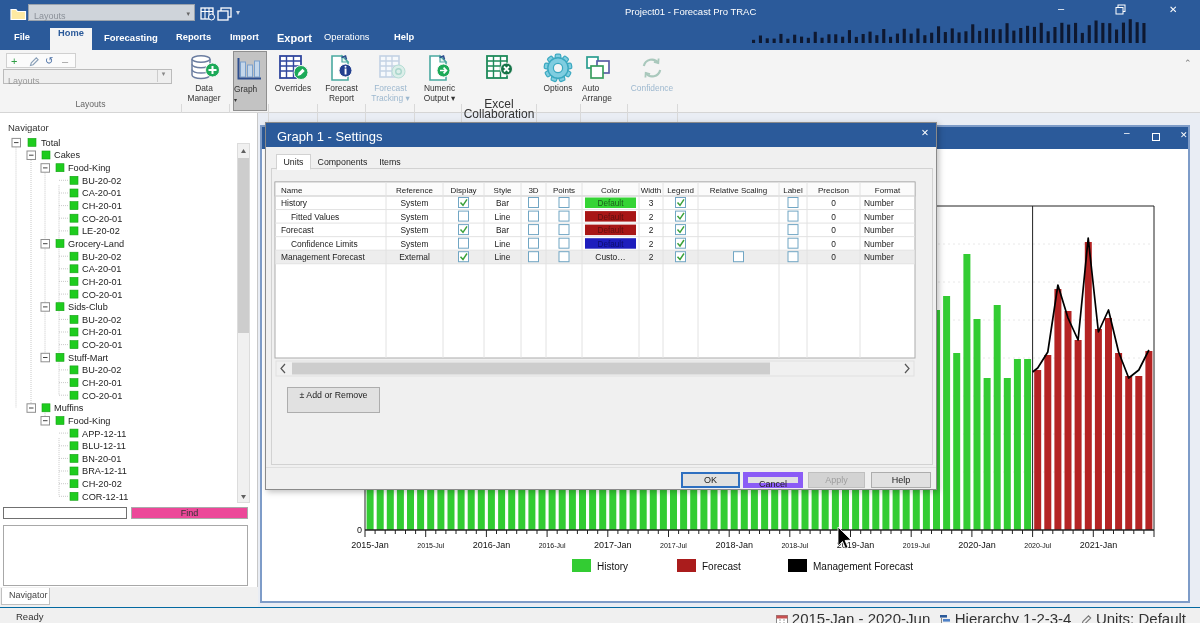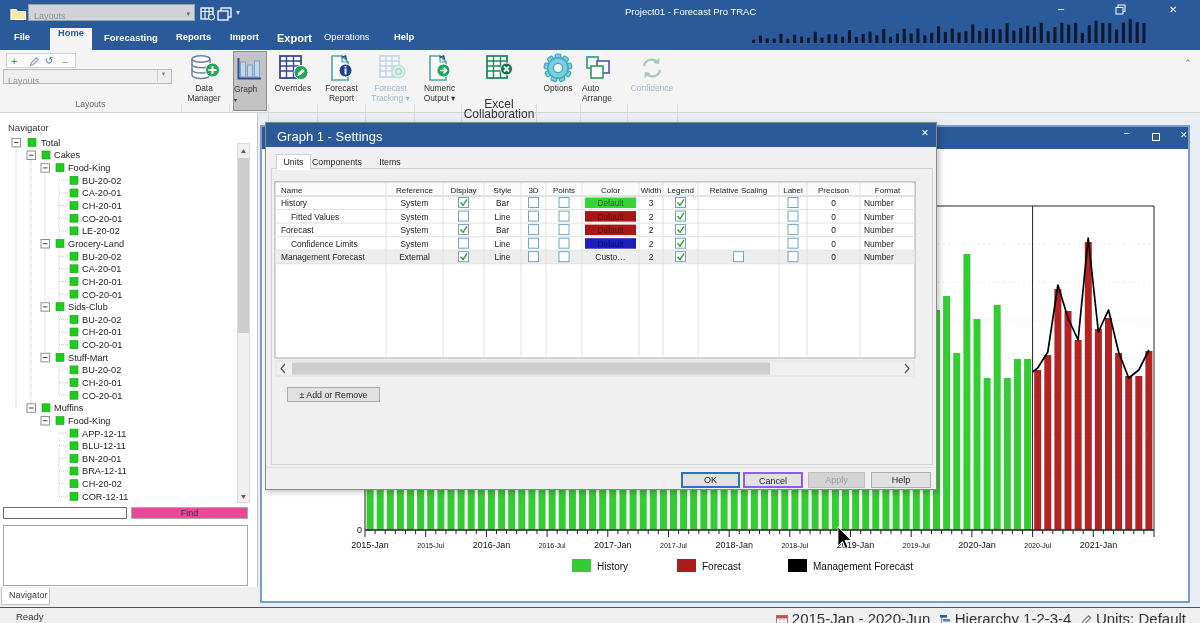--- a/index.html
+++ b/index.html
@@ -558,21 +558,21 @@
 </div>
 
 <div class="abs" style="left:265px;top:122px;width:672px;height:368px;background:#f0f0f0;border:1px solid #8a8a8a;box-shadow:2px 2px 6px rgba(0,0,0,0.25)">
   <div class="abs" style="left:0;top:0;width:670px;height:24px;background:#2b5a9a">
     <div class="abs" style="left:11px;top:6px;color:#fff;font-size:13px">Graph 1 - Settings</div>
     <div class="abs" style="left:655px;top:4px;color:#fff;font-size:9.5px">✕</div>
   </div>
 
   <div class="abs" style="left:5px;top:45px;width:662px;height:297px;background:#f0f0f0;border:1px solid #d2d2d2"></div>
   <div class="abs" style="left:10px;top:31px;width:35px;height:16px;background:#fff;border:1px solid #d2d2d2;border-bottom:1px solid #fff;text-align:center;font-size:8.8px;color:#222;padding-top:2px;z-index:3">Units</div>
-  <div class="abs" style="left:46px;top:32px;width:61px;height:15px;font-size:8.8px;color:#222;padding-top:2px">Components</div>
+  <div class="abs" style="left:46px;top:32px;width:61px;height:15px;text-align:center;font-size:8.8px;color:#222;padding-top:2px">Components</div>
   <div class="abs" style="left:107px;top:32px;width:34px;height:15px;text-align:center;font-size:8.8px;color:#222;padding-top:2px">Items</div>
   <svg width="672" height="260" viewBox="0 0 672 260" style="position:absolute;left:0;top:55px">
       <g transform="translate(-265,-177)">
         <rect x="274" y="181.0" width="640" height="176" fill="#fff" stroke="#ababab" stroke-width="1"></rect>
         <rect x="274" y="181.0" width="640" height="14" fill="#fbfbfb" stroke="#ababab" stroke-width="0.7"></rect>
         <rect x="274.5" y="249.20" width="639" height="13.55" fill="#ededed"></rect>
         <line x1="385" y1="181.0" x2="385" y2="357.0" stroke="#e2e2e2" stroke-width="1"></line>
         <line x1="442" y1="181.0" x2="442" y2="357.0" stroke="#e2e2e2" stroke-width="1"></line>
         <line x1="483" y1="181.0" x2="483" y2="357.0" stroke="#e2e2e2" stroke-width="1"></line>
         <line x1="520" y1="181.0" x2="520" y2="357.0" stroke="#e2e2e2" stroke-width="1"></line>
@@ -675,24 +675,24 @@
         <rect x="732.5" y="250.7" width="10" height="10" fill="#fff" stroke="#71a6c4" stroke-width="1"></rect>
         <rect x="787.0" y="250.7" width="10" height="10" fill="#fff" stroke="#71a6c4" stroke-width="1"></rect>
         <text x="832.5" y="259.2" font-size="8.4" fill="#222" text-anchor="middle">0</text>
         <text x="863" y="259.2" font-size="8.4" fill="#222">Number</text>
         <rect x="275" y="360" width="638" height="15" fill="#f0f0f0" stroke="#e0e0e0"></rect>
         <rect x="291" y="361.5" width="478" height="12" fill="#cdcdcd"></rect>
         <path d="M284,363 l-4,4.5 4,4.5" stroke="#555" fill="none" stroke-width="1.2"></path>
         <path d="M904,363 l4,4.5 -4,4.5" stroke="#555" fill="none" stroke-width="1.2"></path>
       </g>
     </svg>
-  <div class="abs" style="left:21px;top:264px;width:93px;height:15px;background:#e1e1e1;border:1px solid #adadad;text-align:center;font-size:8.8px;color:#222;line-height:14px">± Add or Remove</div>
+  <div class="abs" style="left:21px;top:264px;width:93px;height:26px;background:#e1e1e1;border:1px solid #adadad;text-align:center;font-size:8.8px;color:#222;line-height:14px">± Add or Remove</div>
   <div class="abs" style="left:0;top:344px;width:670px;height:1px;background:#dfdfdf"></div>
   <div class="abs" style="left:415px;top:349px;width:59px;height:16px;background:#e1e1e1;border:2px solid #2e6fc0;text-align:center;font-size:9px;color:#222;line-height:13px">OK</div>
-  <div class="abs" style="left:477px;top:349px;width:60px;height:16px;background:#e1e1e1;border:2px solid #8b5cf6;text-align:center;font-size:9px;color:#222;line-height:14px">Cancel</div>
+  <div class="abs" style="left:477px;top:349px;width:60px;height:16px;background:#e1e1e1;border:5px solid #8b5cf6;text-align:center;font-size:9px;color:#222;line-height:14px">Cancel</div>
   <div class="abs" style="left:542px;top:349px;width:57px;height:16px;background:#d3d3d3;border:1px solid #bfbfbf;text-align:center;font-size:9px;color:#9e9e9e;line-height:14px">Apply</div>
   <div class="abs" style="left:605px;top:349px;width:60px;height:16px;background:#e1e1e1;border:1px solid #adadad;text-align:center;font-size:9px;color:#222;line-height:14px">Help</div>
 </div>
 
 <div class="abs" style="left:0;top:607px;width:1200px;height:16px;background:#f0f0f0;border-top:1px solid #0369a1">
   <div class="abs" style="left:16px;top:3px;font-size:9.5px;color:#333">Ready</div>
   <div class="abs" style="right:14px;top:2px;font-size:15px;color:#333;white-space:nowrap"><svg width="12" height="12" viewBox="0 0 12 12" style="vertical-align:-2px">
         <rect x="0.5" y="1.5" width="11" height="10" fill="#fff" stroke="#888"></rect>
         <rect x="0.5" y="1.5" width="11" height="3" fill="#c75050"></rect>
         <path d="M3,6 h2 M7,6 h2 M3,9 h2 M7,9 h2" stroke="#999"></path>

